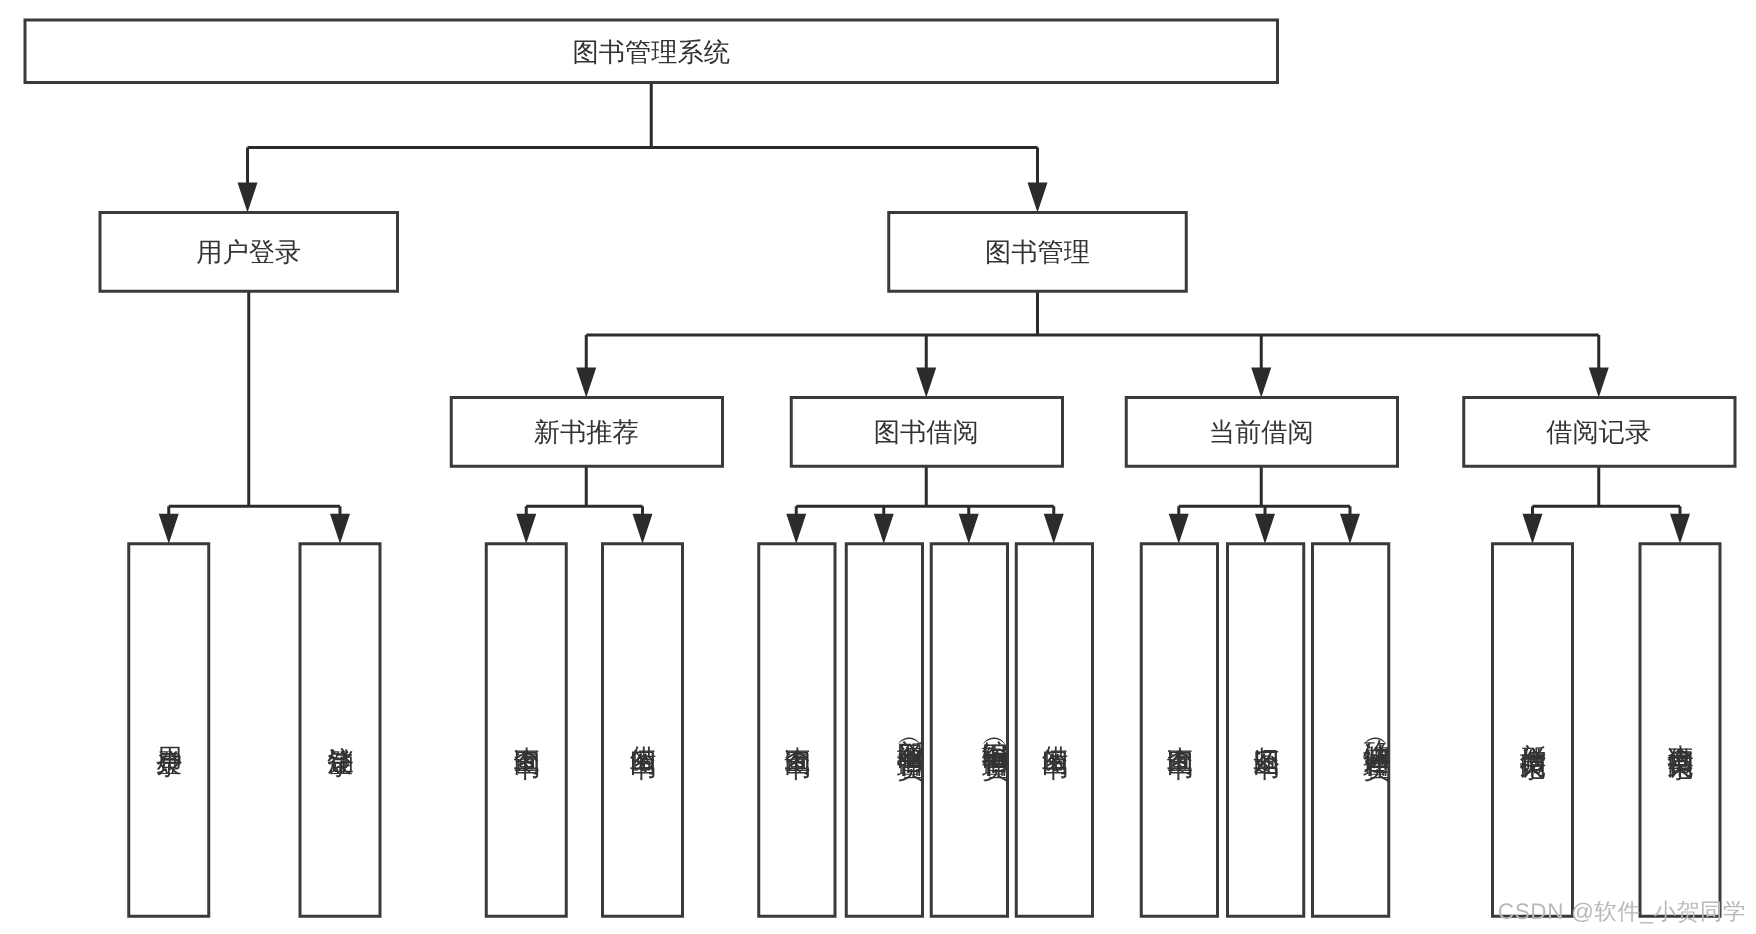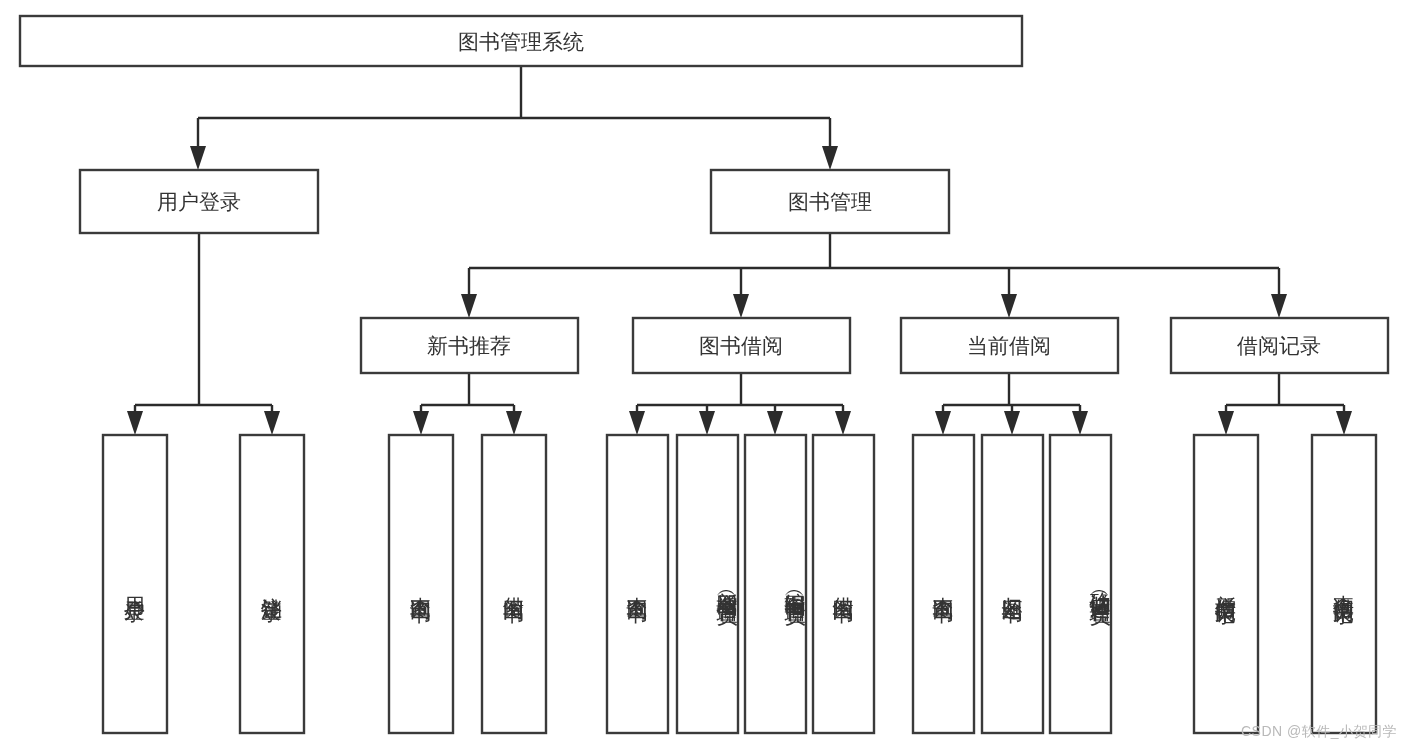--- a/index.html
+++ b/index.html
@@ -64,21 +64,21 @@
     justify-content: center;
     text-align: center;
     white-space: nowrap;
     pointer-events: none;
   }
   .watermark {
     position: absolute;
     right: 8px;
     bottom: 6px;
     font-family: "Liberation Sans", "DejaVu Sans", sans-serif;
-    font-size: 14px;
+    font-size: 18px;
     color: #b9b9b9;
     letter-spacing: 0.5px;
     white-space: nowrap;
   }
 </style>
 </head>
 <body>
 
 <div id="diagram-root">
 

